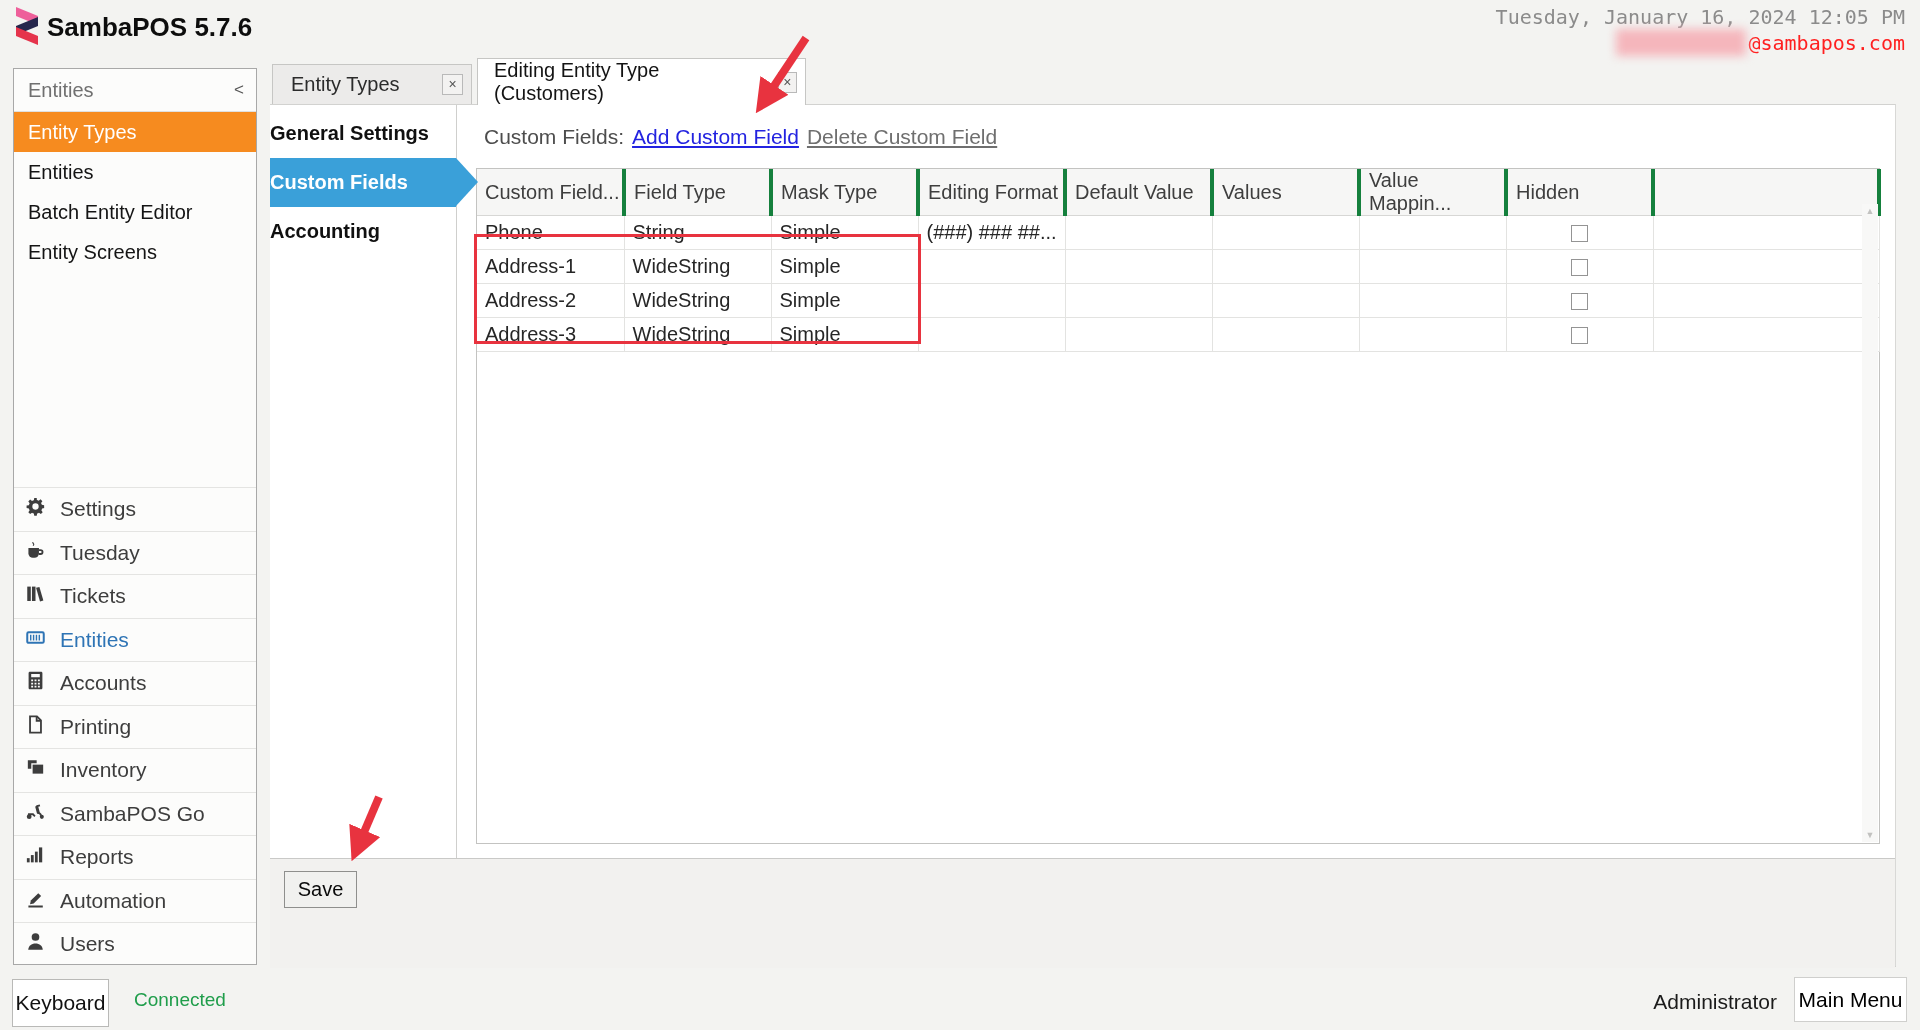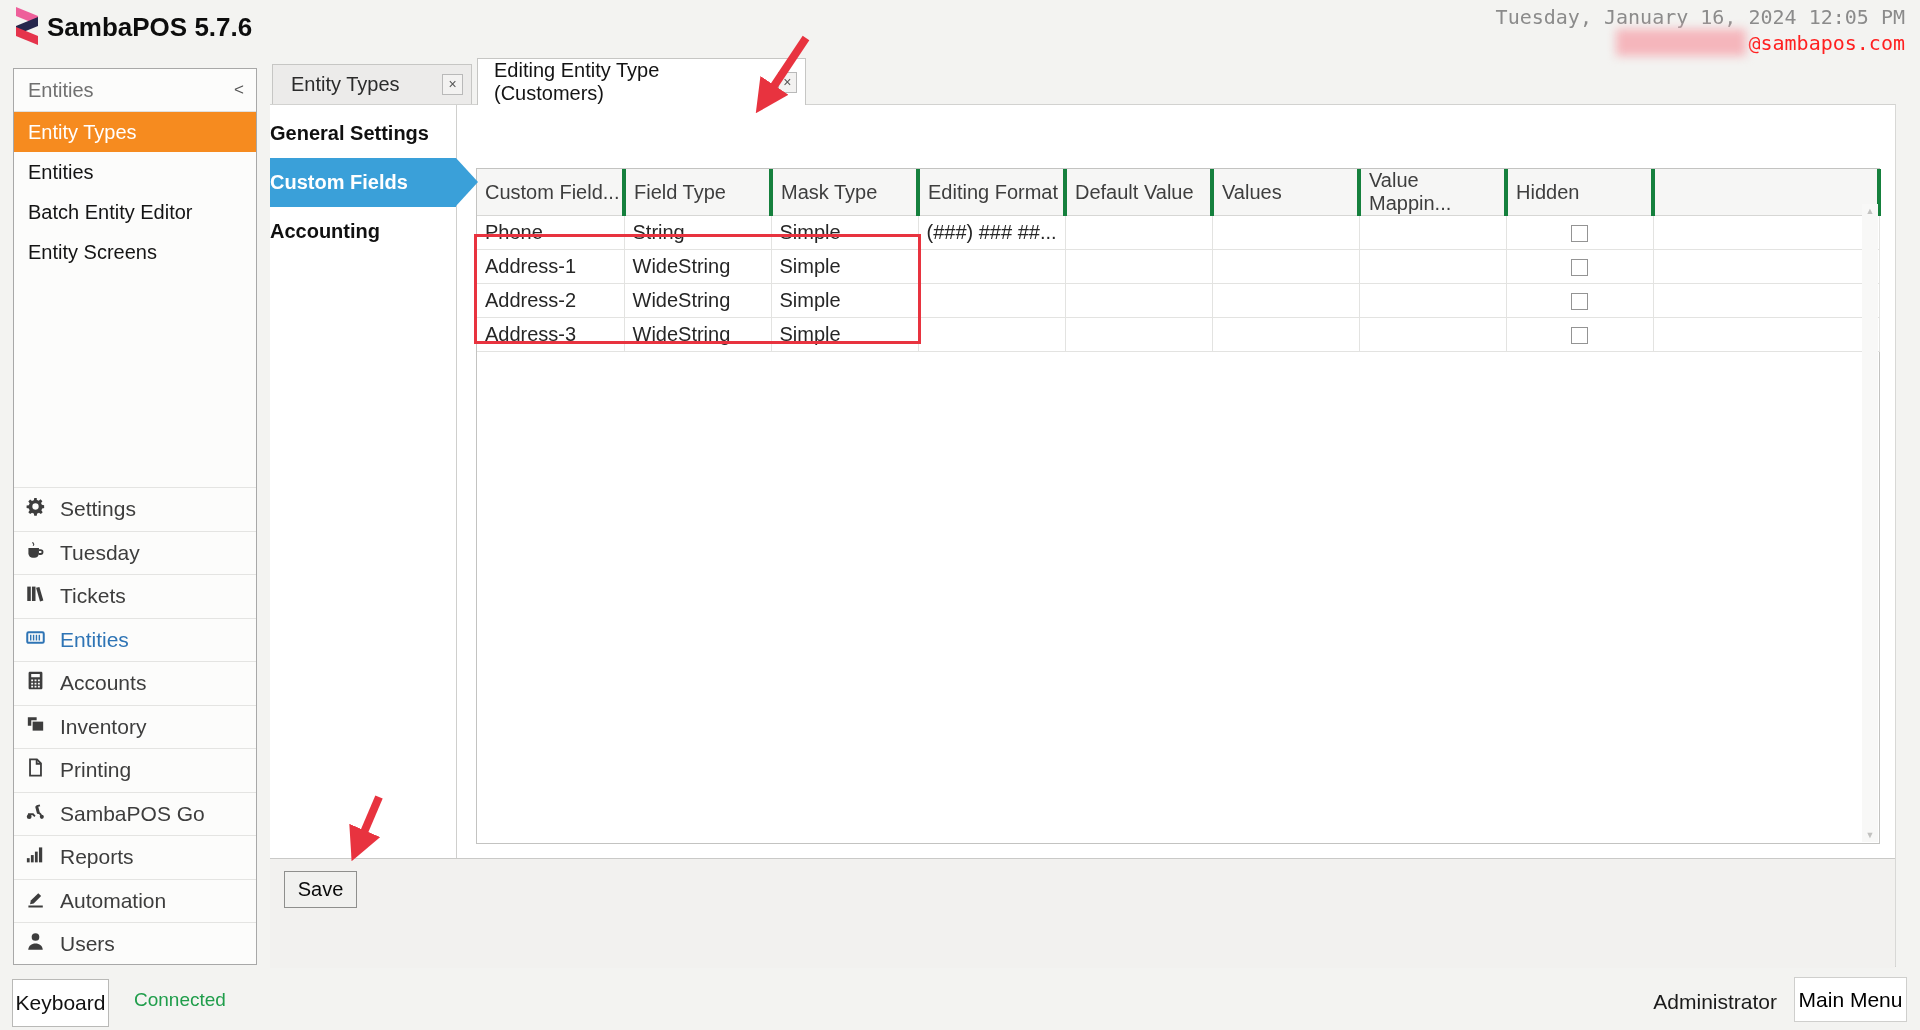--- a/index.html
+++ b/index.html
@@ -144,32 +144,32 @@
           </svg></span>
       <span>Entities</span>
     </div>
     <div class="module">
       <span><svg width="23" height="23" viewBox="0 0 24 24" fill="currentColor">
             <path fill-rule="evenodd" d="M6.2 2.8h11.6c.8 0 1.4.6 1.4 1.4v15.6c0 .8-.6 1.4-1.4 1.4H6.2c-.8 0-1.4-.6-1.4-1.4V4.2c0-.8.6-1.4 1.4-1.4zm1.3 2.5v3.4h9V5.3zm0 5.6v2h2v-2zm3.5 0v2h2v-2zm3.5 0v2h2v-2zm-7 3.4v2h2v-2zm3.5 0v2h2v-2zm3.5 0v2h2v-2zm-7 3.3v1.6h2v-1.6zm3.5 0v1.6h2v-1.6zm3.5 0v1.6h2v-1.6z"></path>
           </svg></span>
       <span>Accounts</span>
     </div>
     <div class="module">
-      <span><svg width="23" height="23" viewBox="0 0 24 24" fill="currentColor">
-            <path d="M4 4.4h9.2v3.2H7.6v5.6H4z"></path>
-            <rect x="9" y="9" width="11" height="9.4"></rect>
-          </svg></span>
-      <span>Inventory</span>
-    </div>
-    <div class="module">
       <span><svg width="23" height="23" viewBox="0 0 24 24" fill="none" stroke="currentColor" stroke-width="1.9">
             <path d="M6.3 3.6h7.2l4.2 4.2v12.6H6.3z"></path>
             <path d="M13.2 3.8v4.3h4.3"></path>
           </svg></span>
       <span>Printing</span>
+    </div>
+    <div class="module">
+      <span><svg width="23" height="23" viewBox="0 0 24 24" fill="currentColor">
+            <path d="M4 4.4h9.2v3.2H7.6v5.6H4z"></path>
+            <rect x="9" y="9" width="11" height="9.4"></rect>
+          </svg></span>
+      <span>Inventory</span>
     </div>
     <div class="module">
       <span><svg width="23" height="23" viewBox="0 0 24 24" fill="currentColor">
             <circle cx="5.4" cy="17.4" r="2.5"></circle>
             <circle cx="18.6" cy="17.6" r="2.1"></circle>
             <path d="M13.2 5.6l3.2-.9.5 1.8-2 .6 1.5 5.6a4.9 4.9 0 012.5 3.5l-1.9.5a3 3 0 00-2.9-2.3l-.5-.1-1.9-7.3z"></path>
             <path d="M4.2 13.9h5.6l2.3 2.6-1.4 1.2-1.7-1.9H4.2z"></path>
           </svg></span>
       <span>SambaPOS Go</span>
     </div>
@@ -208,20 +208,23 @@
   <span class="tab-close">×</span>
 </div>
 
 <div class="workspace">
   <div class="subnav">
     <div class="subnav-item n0">General Settings</div>
     <div class="subnav-item n1 selected">Custom Fields</div>
     <div class="subnav-item n2">Accounting</div>
   </div>
 
+  <div class="fields-bar">
+    <span>Custom Fields:</span><a class="add-link" href="#">Add Custom Field</a><a class="del-link" href="#">Delete Custom Field</a>
+  </div>
 
   <div class="table-wrap">
     <table>
       <colgroup>
         <col class="c">
           <col class="c">
           <col class="c">
           <col class="c">
           <col class="c">
           <col class="c">

